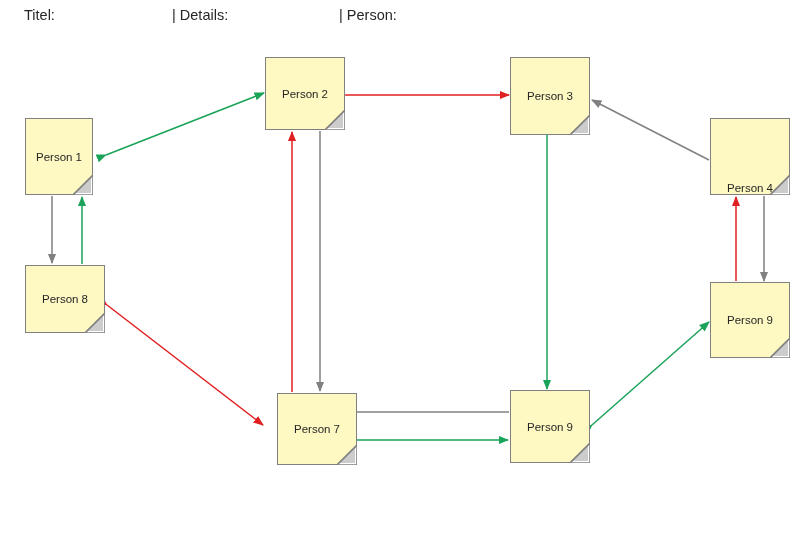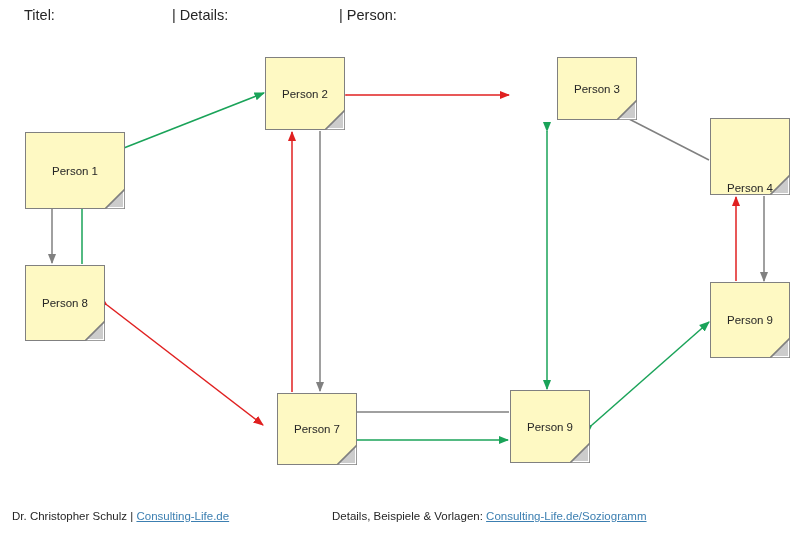--- a/index.html
+++ b/index.html
@@ -114,21 +114,21 @@
         <line x1="592" y1="425" x2="709" y2="322" stroke="#1aa359" stroke-width="1.5" marker-end="url(#arw-end-1aa359)" marker-start="url(#arw-start-1aa359)"></line>
         <line x1="509" y1="412" x2="347" y2="412" stroke="#808080" stroke-width="1.5" marker-end="url(#arw-end-808080)"></line>
         <line x1="346" y1="440" x2="508" y2="440" stroke="#1aa359" stroke-width="1.5" marker-end="url(#arw-end-1aa359)"></line>
         <line x1="292" y1="392" x2="292" y2="132" stroke="#e02020" stroke-width="1.5" marker-end="url(#arw-end-e02020)"></line>
         <line x1="320" y1="131" x2="320" y2="391" stroke="#808080" stroke-width="1.5" marker-end="url(#arw-end-808080)"></line>
         <line x1="107" y1="305" x2="263" y2="425" stroke="#e02020" stroke-width="1.5" marker-end="url(#arw-end-e02020)" marker-start="url(#arw-start-e02020)"></line>
         <line x1="52" y1="196" x2="52" y2="263" stroke="#808080" stroke-width="1.5" marker-end="url(#arw-end-808080)"></line>
         <line x1="82" y1="264" x2="82" y2="197" stroke="#1aa359" stroke-width="1.5" marker-end="url(#arw-end-1aa359)"></line>
       </svg>
     <div id="nodes">
-        <div class="node" style="left: 25px; top: 132px; width: 100px; height: 77px; border-color: rgb(128, 128, 128);">
+        <div class="node" style="left: 25px; top: 118px; width: 68px; height: 77px; border-color: rgb(128, 128, 128);">
           <span class="label">Person 1</span>
           <span class="fold-wrap">
             <span class="fold-white"></span>
             <svg class="fold-edge" viewBox="0 0 20 20">
               <polygon points="0,20 20,0 20,20" fill="#ffffff"></polygon>
               <polygon points="2,18 18,2 18,18" fill="#cccccc"></polygon>
               <polyline points="0,20 20,0" fill="none" stroke="#808080" stroke-width="1.6"></polyline>
               <polyline points="20,0 20,20 0,20" fill="none" stroke="#808080" stroke-width="1.6"></polyline>
             </svg>
           </span>
@@ -138,21 +138,21 @@
           <span class="fold-wrap">
             <span class="fold-white"></span>
             <svg class="fold-edge" viewBox="0 0 20 20">
               <polygon points="0,20 20,0 20,20" fill="#ffffff"></polygon>
               <polygon points="2,18 18,2 18,18" fill="#cccccc"></polygon>
               <polyline points="0,20 20,0" fill="none" stroke="#808080" stroke-width="1.6"></polyline>
               <polyline points="20,0 20,20 0,20" fill="none" stroke="#808080" stroke-width="1.6"></polyline>
             </svg>
           </span>
         </div>
-        <div class="node" style="left: 510px; top: 57px; width: 80px; height: 63px; border-color: rgb(128, 128, 128); margin-left: 47px;">
+        <div class="node" style="left: 510px; top: 57px; width: 80px; height: 78px; border-color: rgb(128, 128, 128);">
           <span class="label">Person 3</span>
           <span class="fold-wrap">
             <span class="fold-white"></span>
             <svg class="fold-edge" viewBox="0 0 20 20">
               <polygon points="0,20 20,0 20,20" fill="#ffffff"></polygon>
               <polygon points="2,18 18,2 18,18" fill="#cccccc"></polygon>
               <polyline points="0,20 20,0" fill="none" stroke="#808080" stroke-width="1.6"></polyline>
               <polyline points="20,0 20,20 0,20" fill="none" stroke="#808080" stroke-width="1.6"></polyline>
             </svg>
           </span>
@@ -198,40 +198,29 @@
           <span class="fold-wrap">
             <span class="fold-white"></span>
             <svg class="fold-edge" viewBox="0 0 20 20">
               <polygon points="0,20 20,0 20,20" fill="#ffffff"></polygon>
               <polygon points="2,18 18,2 18,18" fill="#cccccc"></polygon>
               <polyline points="0,20 20,0" fill="none" stroke="#808080" stroke-width="1.6"></polyline>
               <polyline points="20,0 20,20 0,20" fill="none" stroke="#808080" stroke-width="1.6"></polyline>
             </svg>
           </span>
         </div>
-        <div class="node" style="left: 25px; top: 265px; width: 80px; height: 76px; border-color: rgb(128, 128, 128);">
+        <div class="node" style="left: 25px; top: 265px; width: 80px; height: 68px; border-color: rgb(128, 128, 128);">
           <span class="label">Person 8</span>
           <span class="fold-wrap">
             <span class="fold-white"></span>
             <svg class="fold-edge" viewBox="0 0 20 20">
               <polygon points="0,20 20,0 20,20" fill="#ffffff"></polygon>
               <polygon points="2,18 18,2 18,18" fill="#cccccc"></polygon>
               <polyline points="0,20 20,0" fill="none" stroke="#808080" stroke-width="1.6"></polyline>
               <polyline points="20,0 20,20 0,20" fill="none" stroke="#808080" stroke-width="1.6"></polyline>
             </svg>
           </span>
         </div>
       </div>
   </div>
 
-  <div class="footer">
-    <span class="foot-item foot-left">
-      <span>Dr. Christopher Schulz</span>
-      <span>|</span>
-      <span class="link">Consulting-Life.de</span>
-    </span>
-    <span class="foot-item foot-right">
-      <span>Details, Beispiele &amp; Vorlagen:</span>
-      <span class="link">Consulting-Life.de/Soziogramm</span>
-    </span>
-  </div>
 
 </div>
 
 </body></html>

